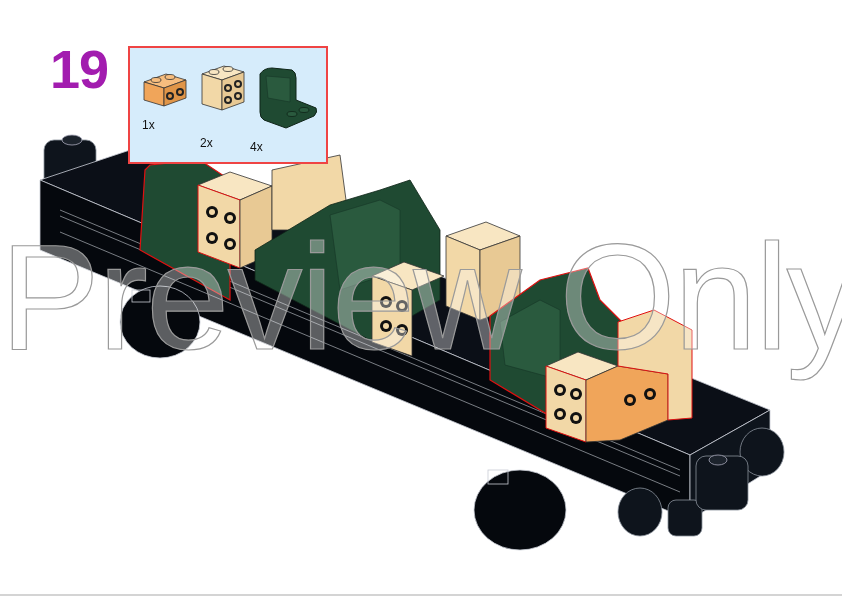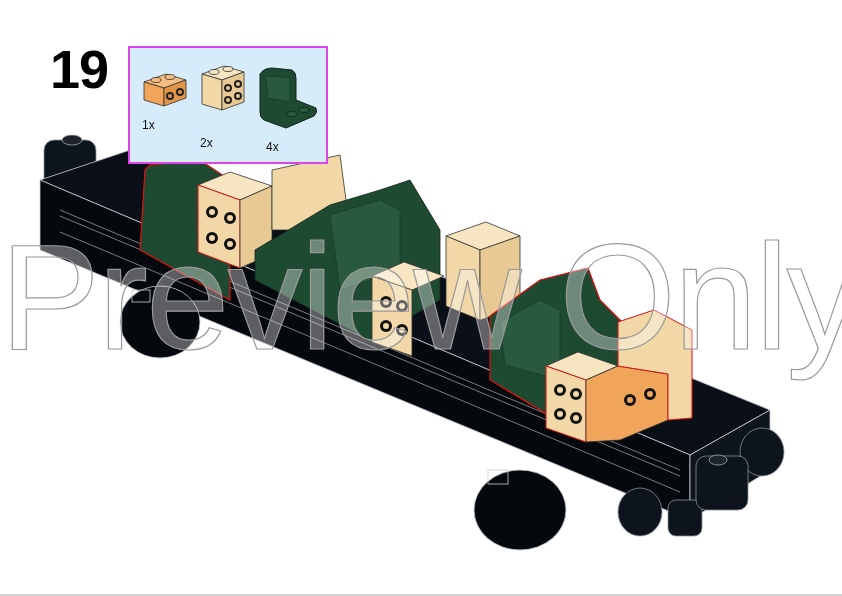--- a/index.html
+++ b/index.html
@@ -1,21 +1,21 @@
 <!DOCTYPE html>
 <html><head>
 <meta charset="utf-8">
 <style>
   html, body { margin: 0; padding: 0; background: #ffffff; }
   body { width: 842px; height: 596px; position: relative; overflow: hidden;
          font-family: "Liberation Sans", sans-serif; }
   .step-number { position: absolute; left: 50px; top: 42px; font-size: 54px;
-                 font-weight: bold; color: #000000; letter-spacing: -1px; line-height: 1; }
+                 font-weight: bold; color: #a21caf; letter-spacing: -1px; line-height: 1; }
   .parts-callout { position: absolute; left: 128px; top: 46px; width: 200px; height: 118px;
-                   background: #d6ecfb; border: 2px solid #d946ef; box-sizing: border-box; z-index: 5; }
+                   background: #d6ecfb; border: 2px solid #ef4444; box-sizing: border-box; z-index: 5; }
   .part { position: absolute; }
   .part-qty { position: absolute; font-size: 12px; color: #111; }
   .model { position: absolute; left: 0; top: 0; width: 842px; height: 596px; }
   .watermark { position: absolute; left: 0; top: 222px; width: 842px; 
                font-size: 150px; line-height: 1; color: rgba(255,255,255,0.35);
                -webkit-text-stroke: 1.2px #9a9a9a; letter-spacing: -2px; z-index: 10;
                font-family: "Liberation Sans", sans-serif; font-weight: normal; white-space: nowrap; }
   .bottom-rule { position: absolute; left: 0; top: 594px; width: 842px; height: 2px; background: #d4d4d4; }
 </style>
 </head>
@@ -54,21 +54,21 @@
       <circle cx="40" cy="34" r="2" fill="#e8c994"></circle>
   </svg>
   <span class="part-qty" style="left:70px;top:88px">2x</span>
 
   <svg class="part" style="left:126px;top:16px" width="64" height="70" viewBox="0 0 64 70">
     <path d="M4,10 Q8,4 16,4 L36,6 Q40,8 40,14 L40,36 L60,44 Q62,48 58,52 L30,64 L8,56 Q4,54 4,48 Z" fill="#1f4a32" stroke="#0f2418" stroke-width="1"></path>
     <path d="M10,12 L34,14 L34,38 L12,34 Z" fill="#2a5a3e" stroke="#163626" stroke-width="0.6"></path>
     <ellipse cx="36" cy="50" rx="5" ry="2.5" fill="#2a5a3e" stroke="#0f2418" stroke-width="0.8"></ellipse>
     <ellipse cx="48" cy="46" rx="5" ry="2.5" fill="#2a5a3e" stroke="#0f2418" stroke-width="0.8"></ellipse>
   </svg>
-  <span class="part-qty" style="left:136px;top:92px">4x</span>
+  <span class="part-qty" style="left:120px;top:92px">4x</span>
 </div>
 
 <svg class="model" viewBox="0 0 842 596">
 
   <g>
     <rect x="44" y="140" width="52" height="48" rx="10" fill="#0e141c" stroke="#8a929c" stroke-width="0.8"></rect>
     <ellipse cx="72" cy="140" rx="10" ry="5" fill="#1c232c" stroke="#aab" stroke-width="0.8"></ellipse>
   </g>
 
   <polygon points="40,180 130,150 770,410 690,455" fill="#0b0f17" stroke="#c8ccd4" stroke-width="0.8"></polygon>

